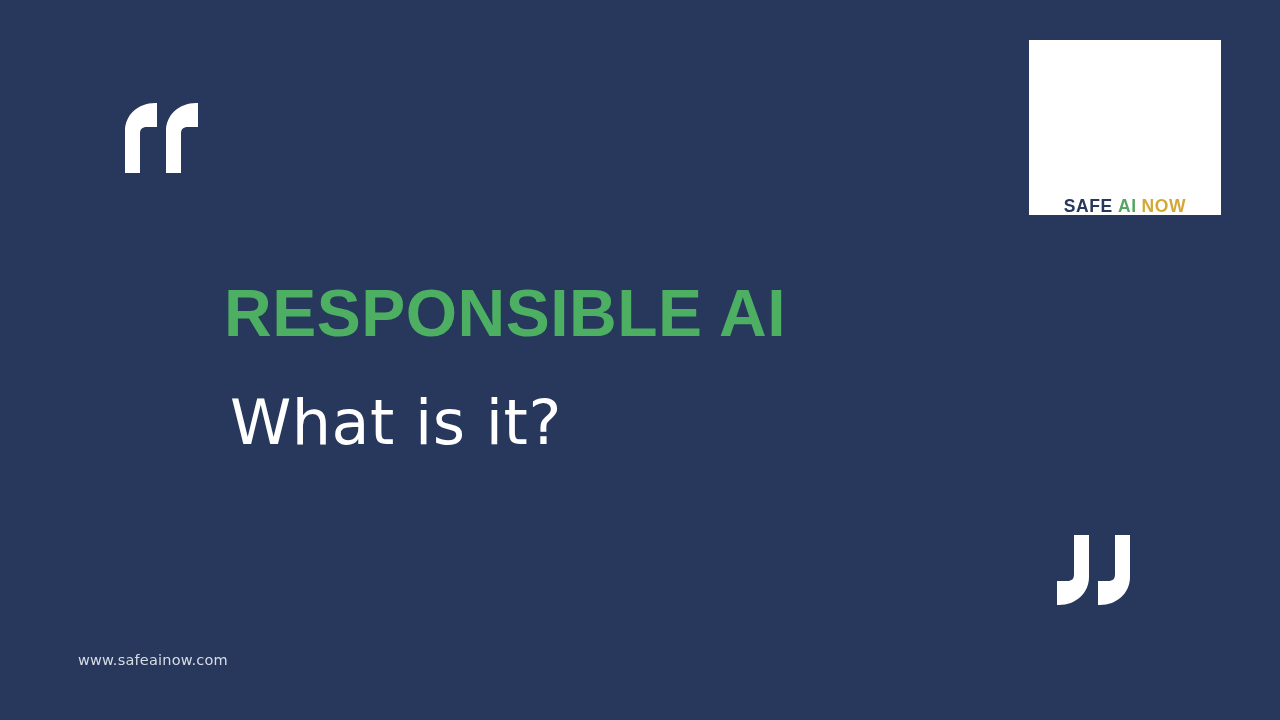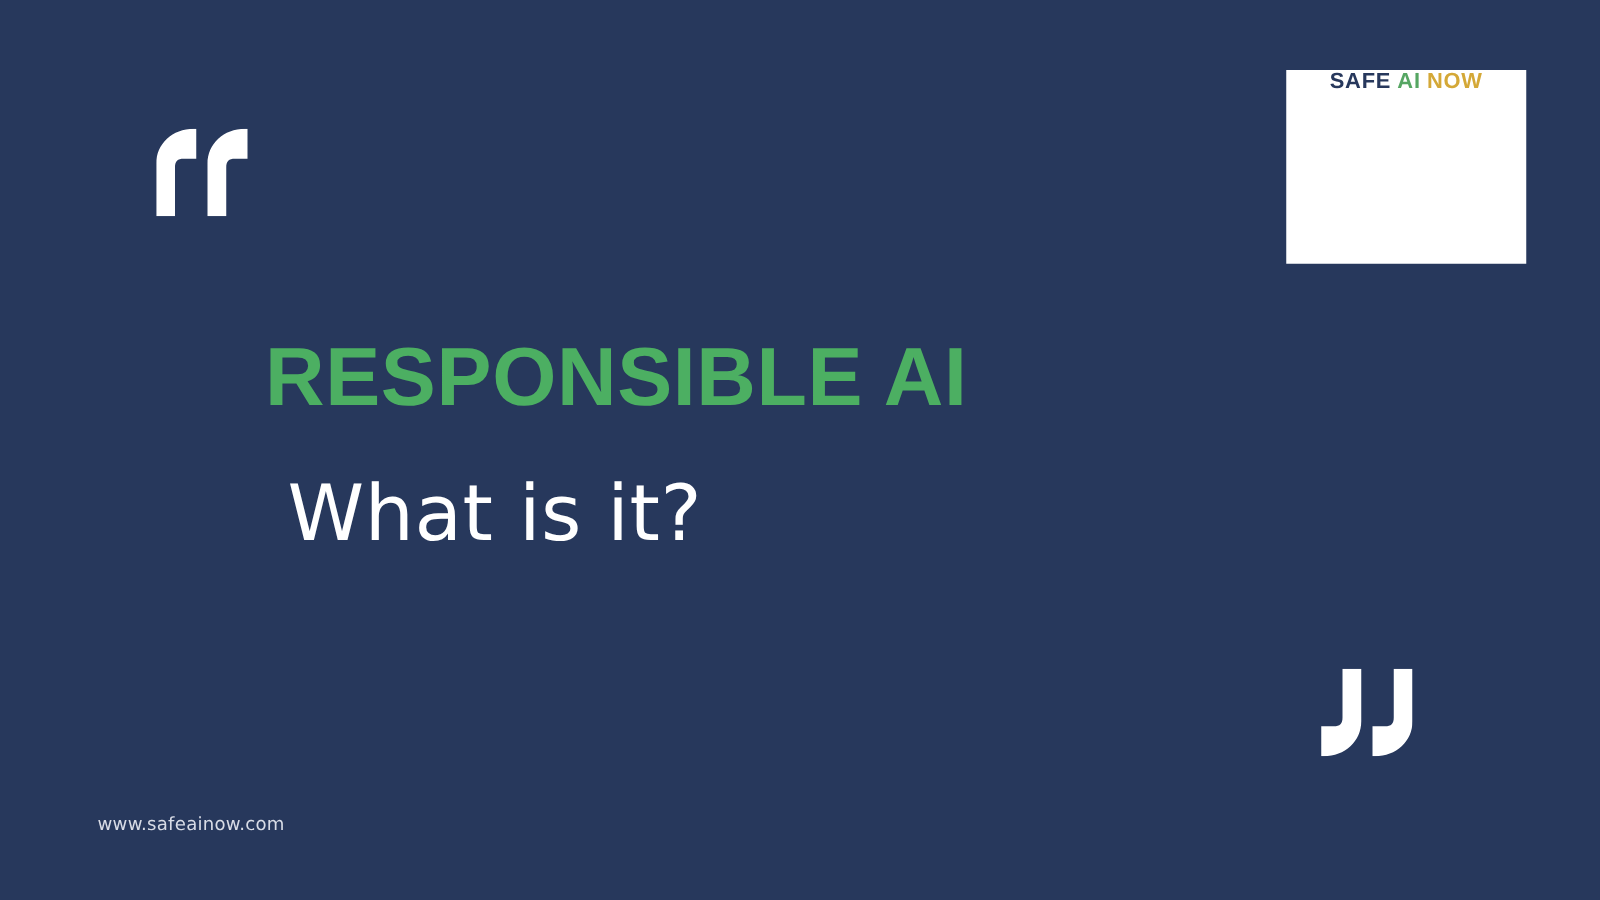--- a/index.html
+++ b/index.html
@@ -20,26 +20,26 @@
     width: 1280px;
     height: 720px;
     background: #27385c;
     overflow: hidden;
   }
 
   
   .logo-card {
     position: absolute;
     left: 1029px;
-    top: 56px;
+    top: 40px;
     width: 192px;
-    height: 155px;
+    height: 175px;
     background: #ffffff;
     display: flex;
-    align-items: flex-start;
+    align-items: flex-end;
     justify-content: center;
   }
 
   .logo-wordmark {
     font-family: "Liberation Sans", sans-serif;
     font-weight: 700;
     font-size: 17.5px;
     letter-spacing: 0.6px;
     white-space: nowrap;
     line-height: 1;
@@ -74,21 +74,21 @@
 
   
   .text-block {
     position: absolute;
     left: 212px;
     top: 268px;
     width: 800px;
   }
 
   .headline {
-    margin: 0;
+    margin: 12px;
     color: #4caf62;
     font-family: "Liberation Sans", sans-serif;
     font-weight: 700;
     font-size: 66px;
     line-height: 1.0;
     letter-spacing: 0.5px;
     white-space: nowrap;
   }
 
   .subhead {

